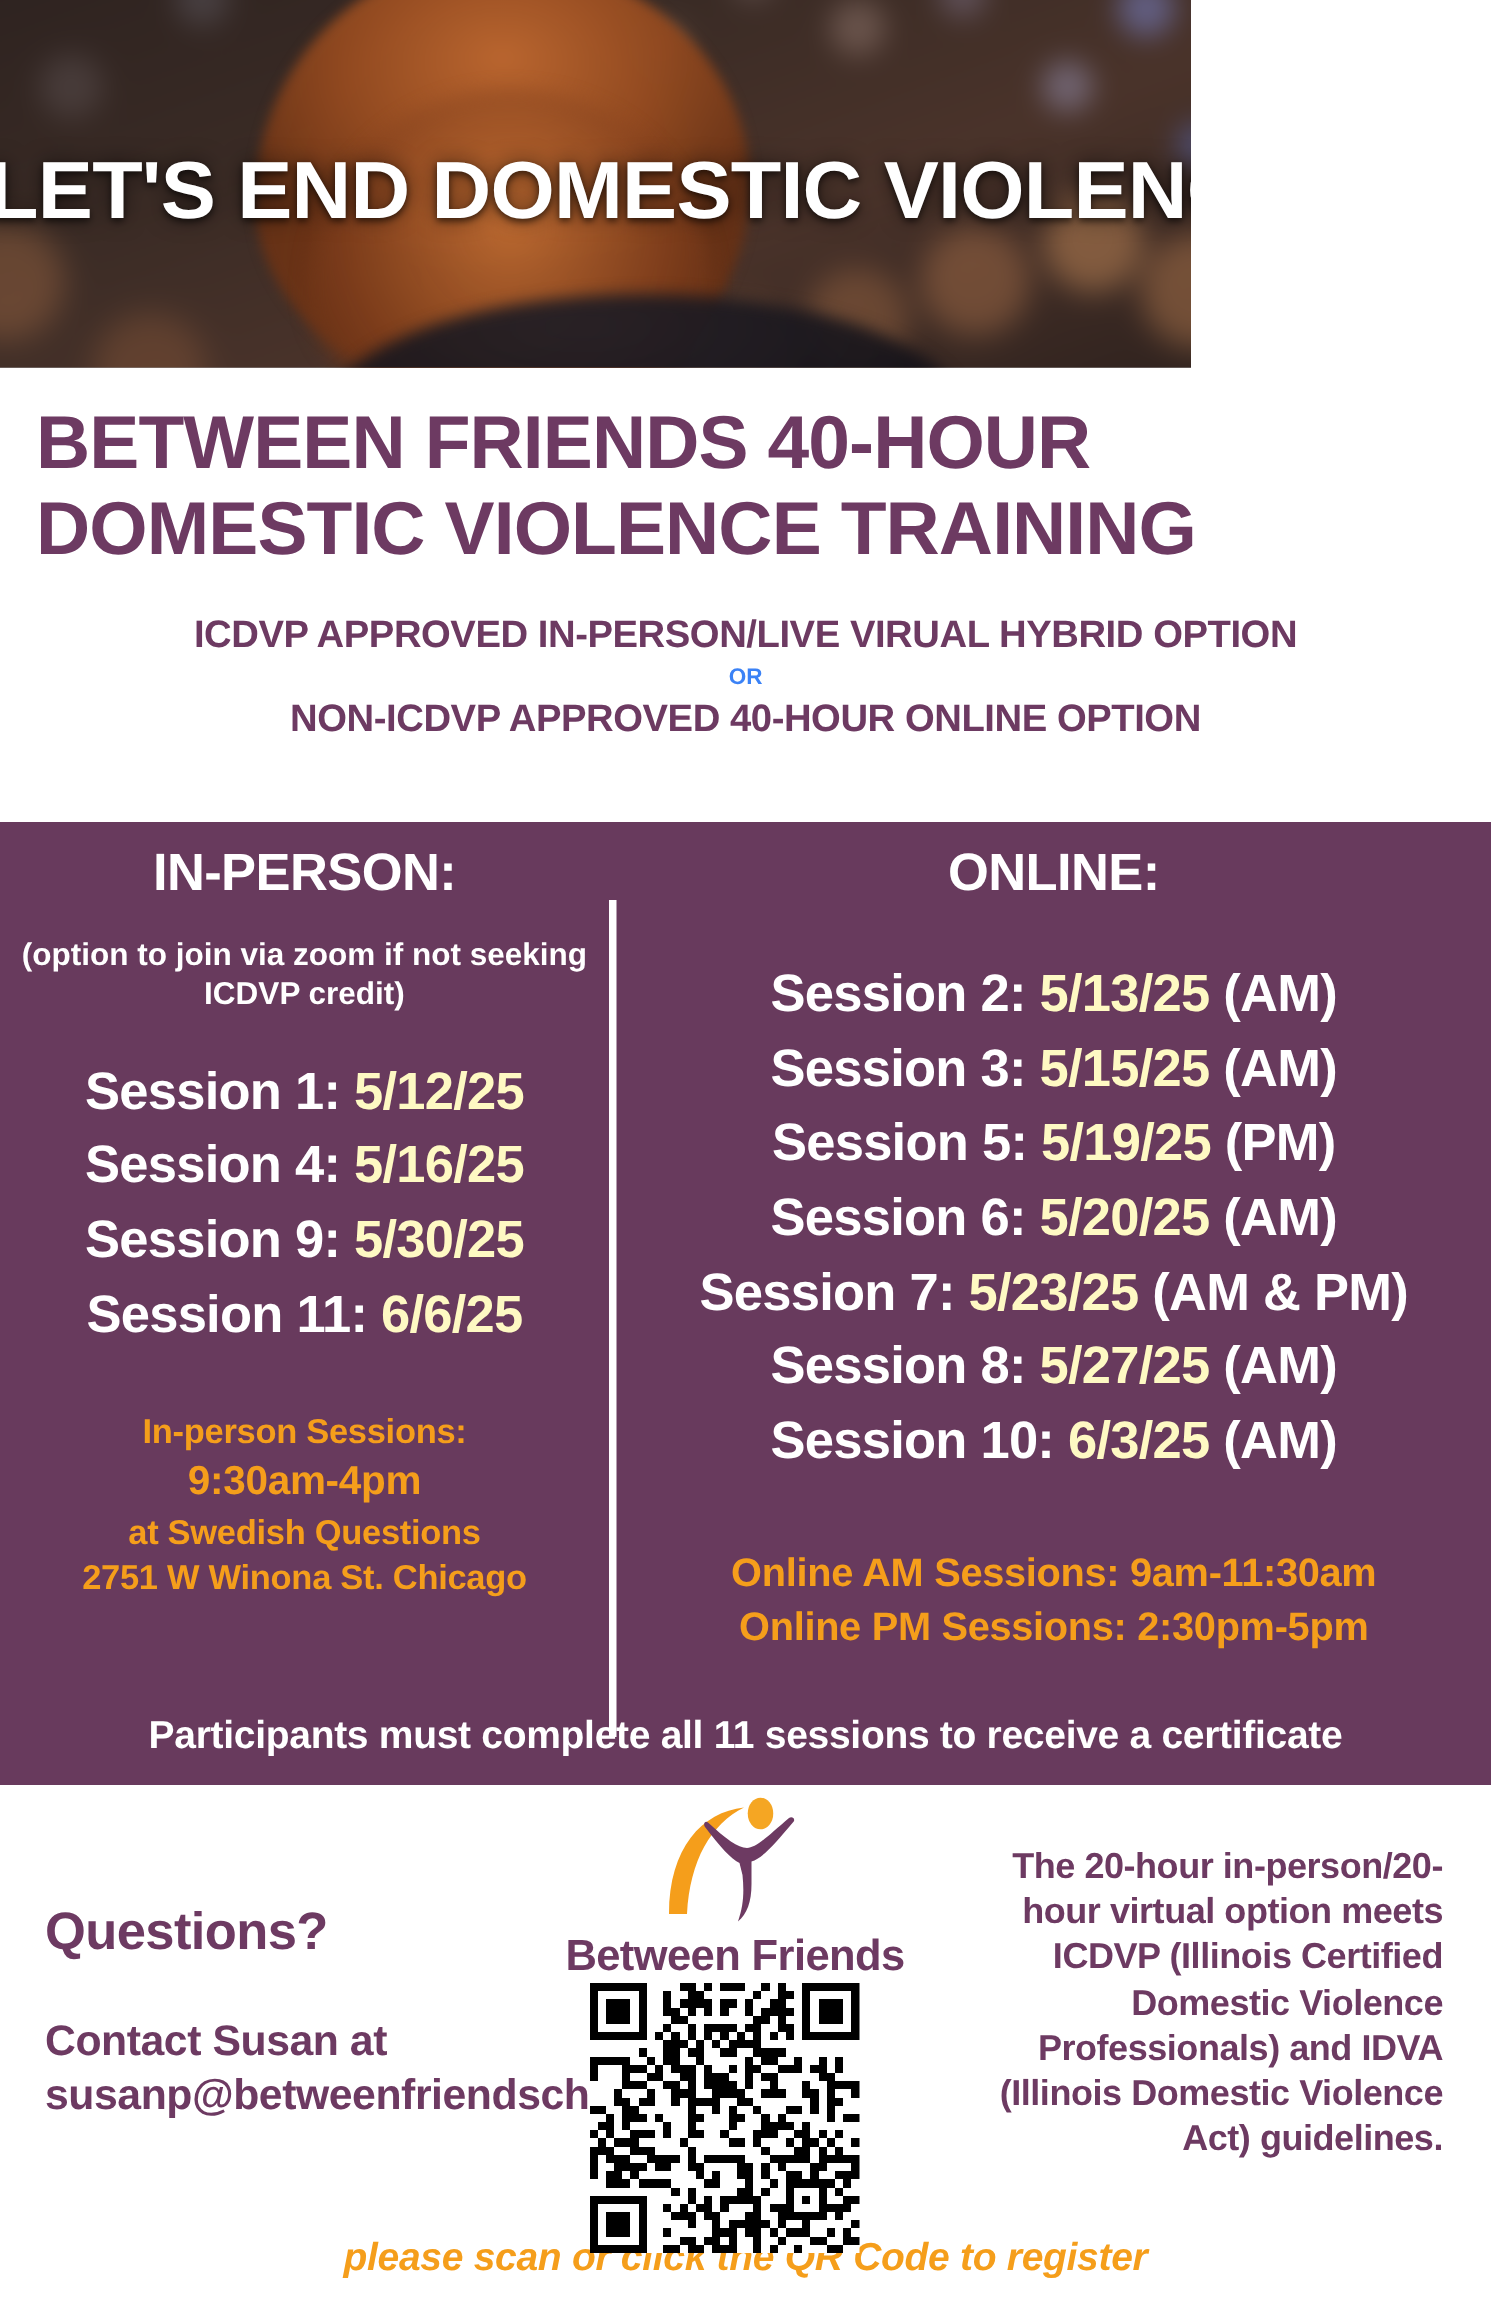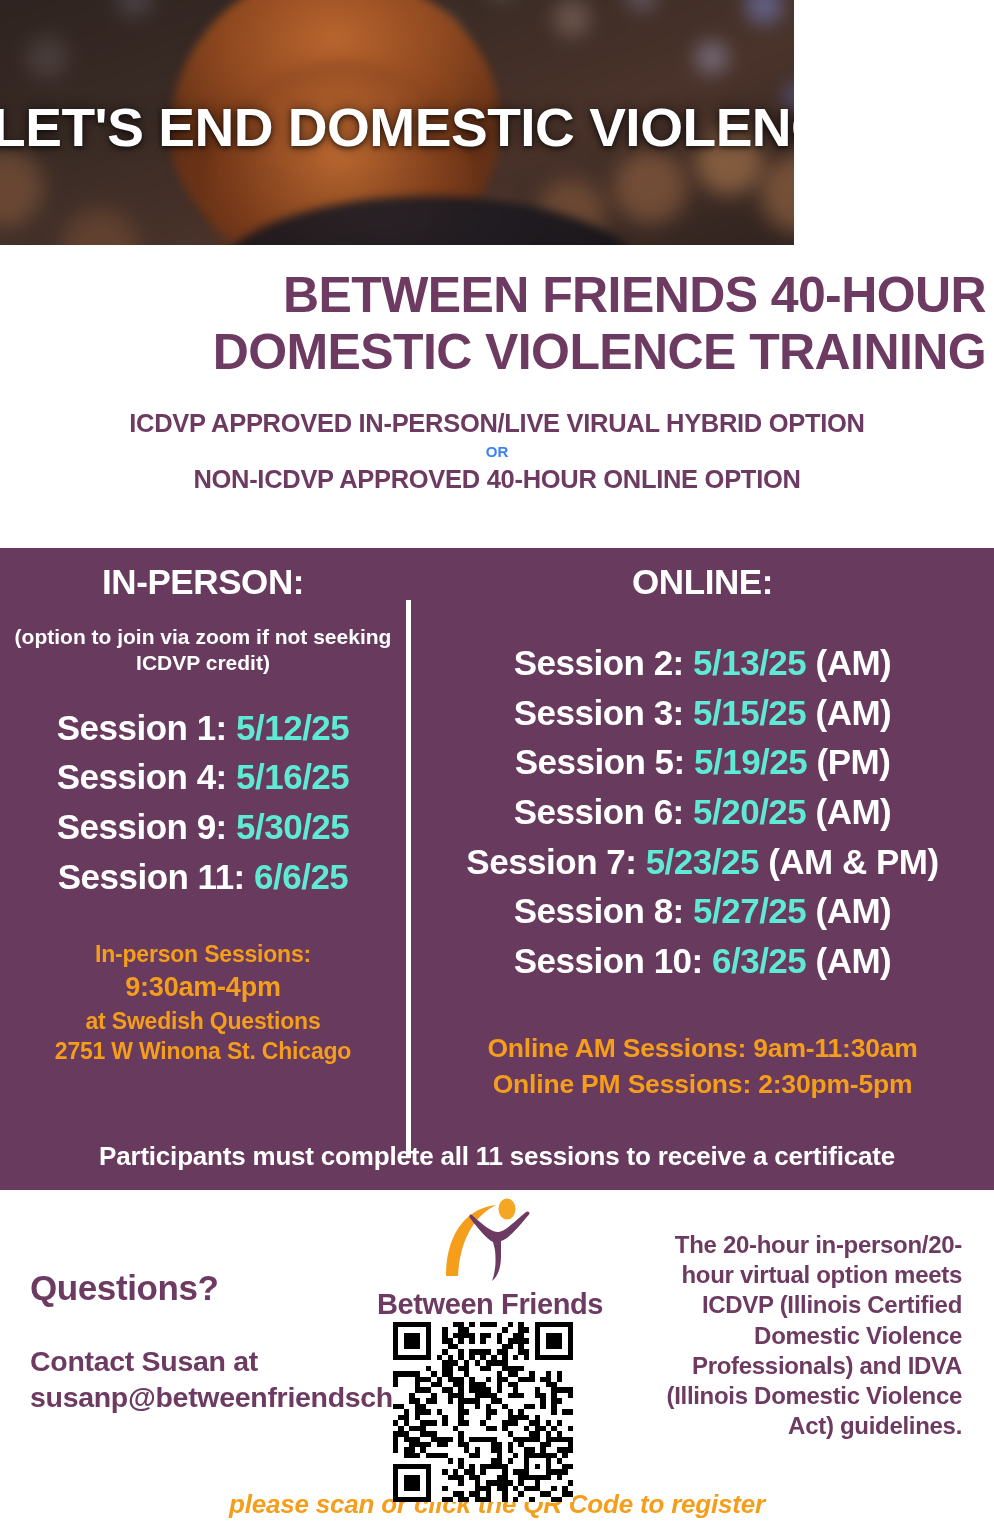--- a/index.html
+++ b/index.html
@@ -68,23 +68,23 @@
     font-size:54px; font-weight:bold; letter-spacing:-0.5px;
     color:#ffffff;
     text-shadow:0 0 14px rgba(0,0,0,.55), 0 2px 5px rgba(0,0,0,.6);
     white-space:nowrap;
     transform:scaleX(1.02);
   }
 
   
   .title-block { position:absolute; left:0; top:245px; width:994px; }
   .main-title {
-    text-align:right; color:#6D3A62; font-weight:bold;
+    text-align:left; color:#6D3A62; font-weight:bold;
     font-size:50px; line-height:1.14; letter-spacing:-0.6px;
-    padding:22px 8px 0;
+    padding:22px 24px 0;
   }
   .main-title .l2 { display:block; }
   .subtitle-wrap { text-align:center; padding:26px 14px 0; }
   .sub-line {
     color:#6D3A62; font-weight:bold; font-size:25.5px;
     line-height:1.33; letter-spacing:-0.3px;
   }
   .sub-or { color:#3b82f6; font-weight:bold; font-size:15px; line-height:1.5; }
 
   
@@ -109,21 +109,21 @@
     font-size:21px; line-height:1.25; margin-top:22px;
   }
 
   .sess-list { margin-top:26px; }
   .sess-list-right { margin-top:36px; }
   .sess {
     text-align:center; color:#ffffff; font-weight:bold;
     font-size:35px; line-height:1.42; letter-spacing:-0.5px;
     white-space:nowrap;
   }
-  .sess .date { color:#5eead4; }
+  .sess .date { color:#fef9c3; }
   .sess .ampm { color:#ffffff; }
 
   .times {
     text-align:center; color:#F59E1B; font-weight:bold;
     letter-spacing:-0.2px;
   }
   .times-left { margin-top:38px; font-size:23px; line-height:1.33; }
   .times-left .big { font-size:27px; }
   .times-right { margin-top:44px; font-size:26.5px; line-height:1.36; }
 

